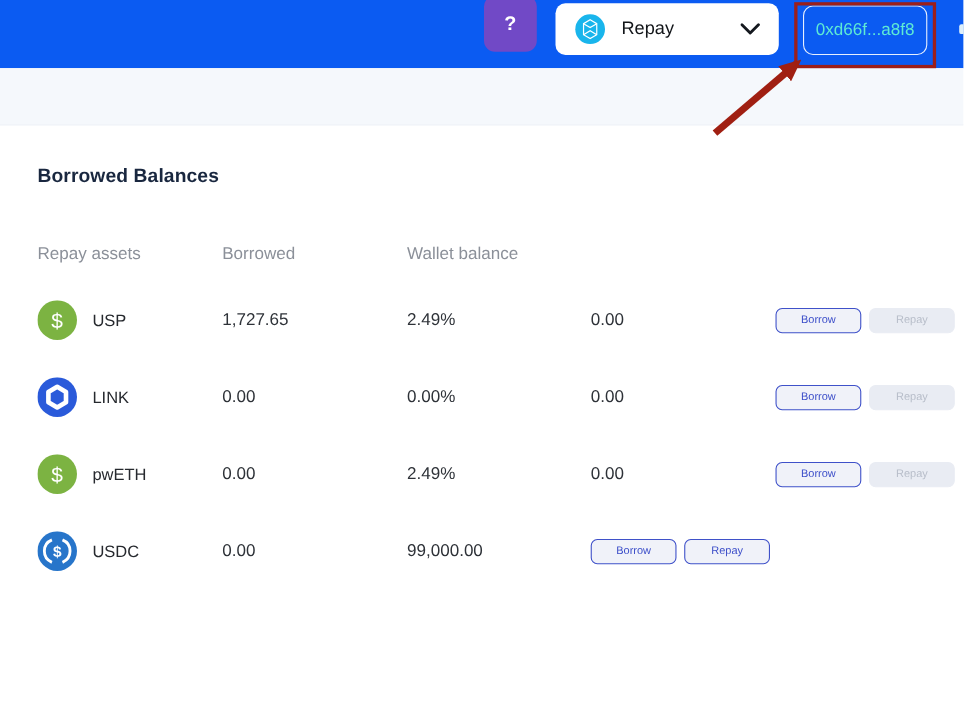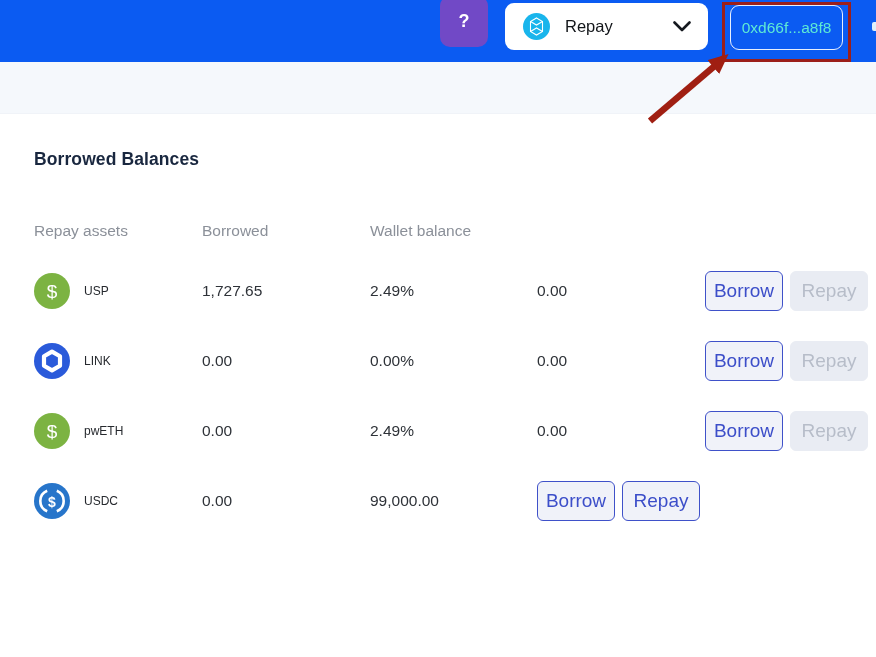--- a/index.html
+++ b/index.html
@@ -66,27 +66,27 @@
     display:grid;
     grid-template-columns:168px 168px 167px 168px 1fr;
     padding-left:22px; padding-right:20px; box-sizing:border-box; width:876px;
   }
   .thead { margin-top:52px; color:#8b9099; font-size:15.5px; }
   .rows { margin-top:16px; }
   .trow { height:70px; align-items:center; }
 
   .asset-cell { display:flex; align-items:center; }
   .token-icon { width:36px; height:36px; flex:0 0 auto; display:block; }
-  .asset-name { margin-left:14px; font-size:12px; color:#26292e; }
+  .asset-name { margin-left:14px; font-size:15px; color:#26292e; }
 
   .cell-val { font-size:15.5px; color:#2e3238; }
 
   .actions { display:flex; gap:7px; }
   .btn {
-    width:78px; height:40px; border-radius:6px; font-size:19px;
+    width:78px; height:23px; border-radius:6px; font-size:10px;
     font-family:"Liberation Sans", sans-serif; cursor:pointer;
     display:flex; align-items:center; justify-content:center; box-sizing:border-box;
   }
   .btn-active { background:#f0f2f9; border:1px solid #3f51c9; color:#3c4ec9; }
   .btn-disabled { background:#e9ecf3; border:1px solid #e9ecf3; color:#b7bdc9; cursor:default; }
 </style>
 </head>
 <body>
 
 <div class="topbar">

